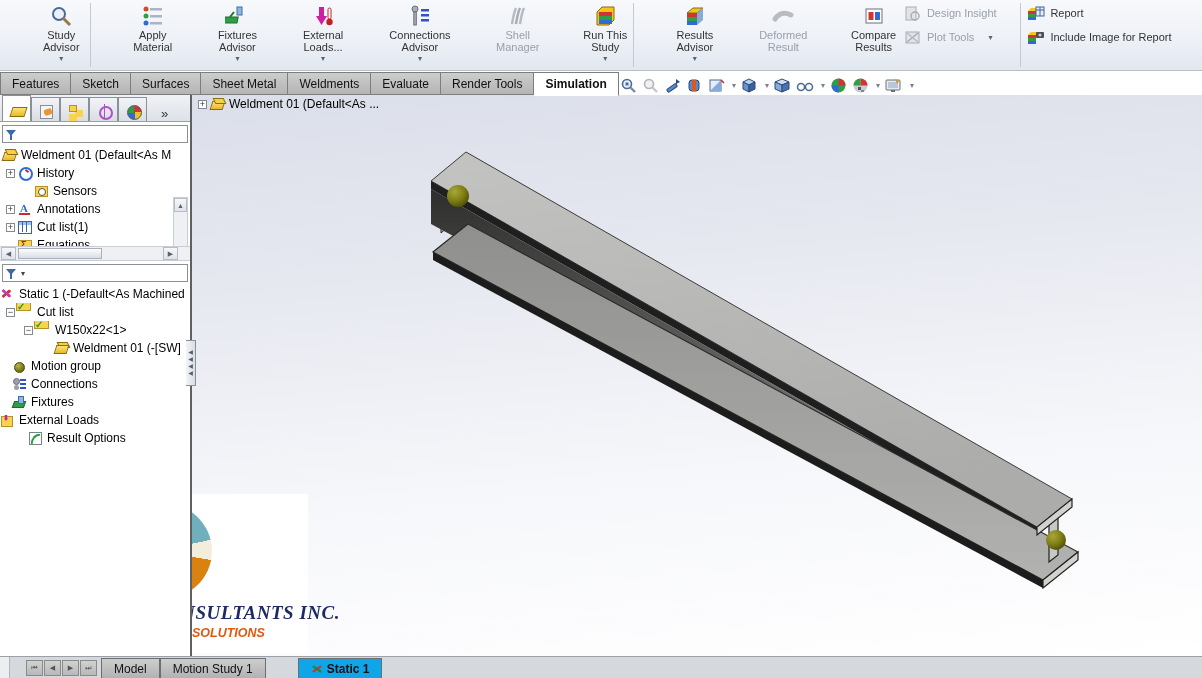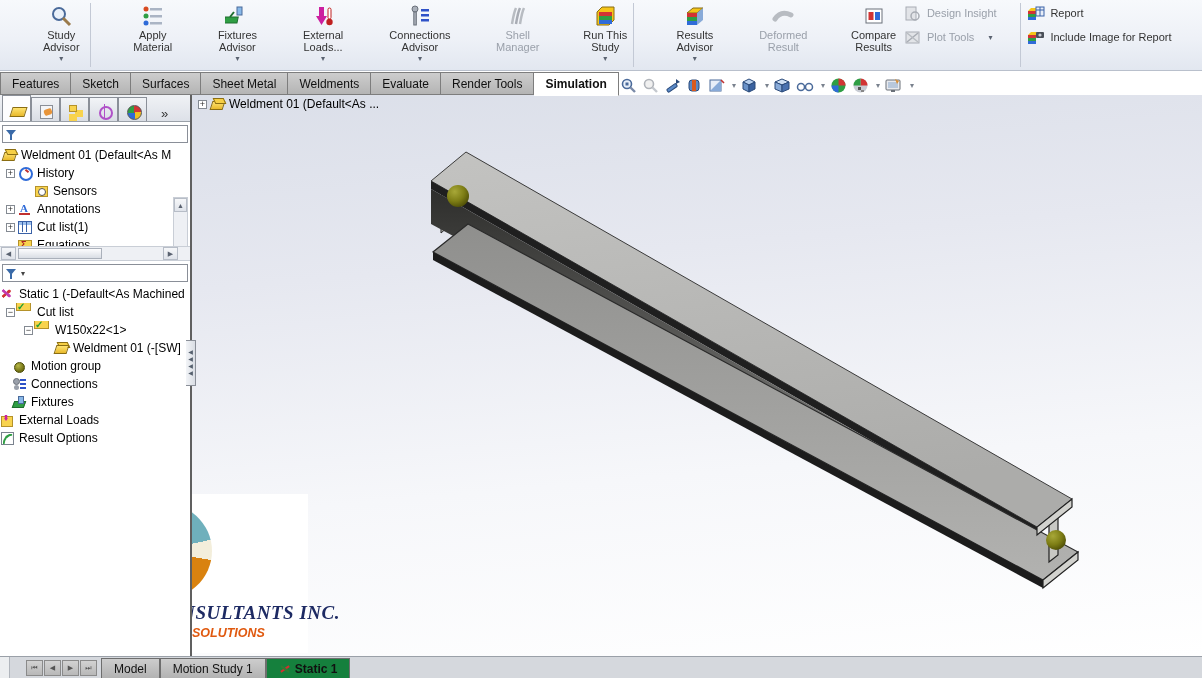--- a/index.html
+++ b/index.html
@@ -116,21 +116,21 @@
   .globe:after { content:""; position:absolute; left:39px; top:36px; width:30px; height:26px; border-radius:50%; background:#f3eedb; }
   .logo-title { position:absolute; left:0; top:108px; width:300px; text-align:center; font-family:"Liberation Serif",serif; font-style:italic; font-weight:bold; font-size:19px; color:#1d2a63; letter-spacing:0.5px; white-space:nowrap; }
   .logo-sub { position:absolute; left:0; top:132px; width:300px; text-align:center; font-family:"Liberation Sans",sans-serif; font-style:italic; font-weight:bold; font-size:12.5px; color:#e0590f; }
 
   
   .bottombar { position:absolute; left:0; top:656px; width:1202px; height:22px; background:#d5d8dd; border-top:1px solid #9aa0a8; z-index:7; display:flex; align-items:stretch; }
   .bcorner { width:10px; background:#eceef0; border-right:1px solid #b0b5bc; }
   .bnav { display:flex; align-items:center; gap:1px; padding:2px 4px 2px 16px; }
   .bnavbtn { width:17px; height:16px; background:linear-gradient(180deg,#d2d2d2,#b8b8b8); border:1px solid #8a8a8a; font-size:7px; color:#555; display:flex; align-items:center; justify-content:center; cursor:pointer; }
   .btab { display:flex; align-items:center; gap:4px; padding:0 12px; font-size:12px; color:#111; background:linear-gradient(180deg,#cdcdcd,#b2b2b2); border:1px solid #6e6e6e; border-bottom:none; margin-top:1px; cursor:pointer; }
-  .btab.active { background:#15803d; font-weight:bold; }
+  .btab.active { background:#0ea5e9; font-weight:bold;margin-left:32px; }
   .bx { position:relative; width:12px; height:12px; }
   .bx:before { content:""; position:absolute; left:1px; top:5px; width:10px; height:2px; background:#d03030; transform:rotate(-35deg); }
   .bx:after { content:""; position:absolute; left:1px; top:5px; width:10px; height:2px; background:#2e7d32; transform:rotate(35deg); }
 </style>
 </head>
 <body>
 
 <div class="app">
 
   <div class="viewport"></div>
@@ -542,21 +542,21 @@
         <span class="tlabel">Connections</span>
       </div>
       <div class="trow" style="padding-left:12px">
         <span class="ic ic-fix"></span>
         <span class="tlabel">Fixtures</span>
       </div>
       <div class="trow" style="">
         <span class="ic ic-ext"></span>
         <span class="tlabel">External Loads</span>
       </div>
-      <div class="trow" style="padding-left:0">
+      <div class="trow" style="padding-left:28px">
         <span class="ic ic-res"></span>
         <span class="tlabel">Result Options</span>
       </div>
     </div>
   </div>
 
   <div class="splitter">
     <i>◀</i>
     <i>◀</i>
     <i>◀</i>

